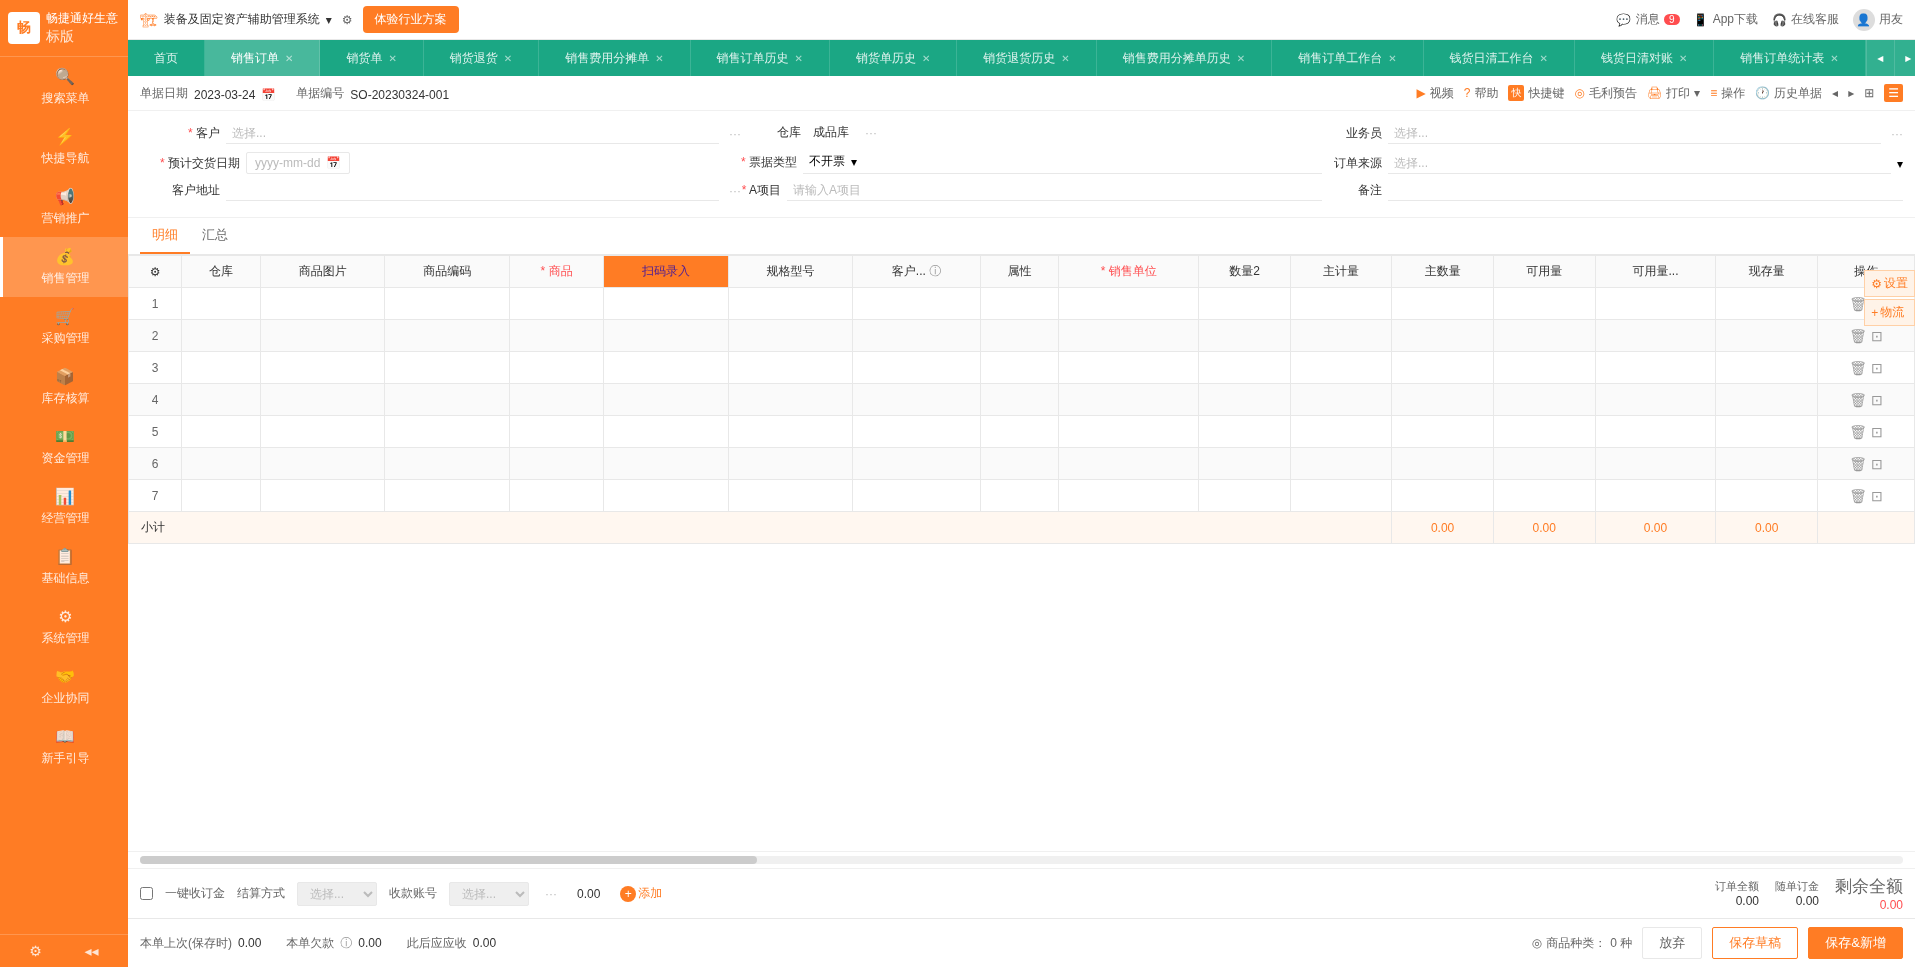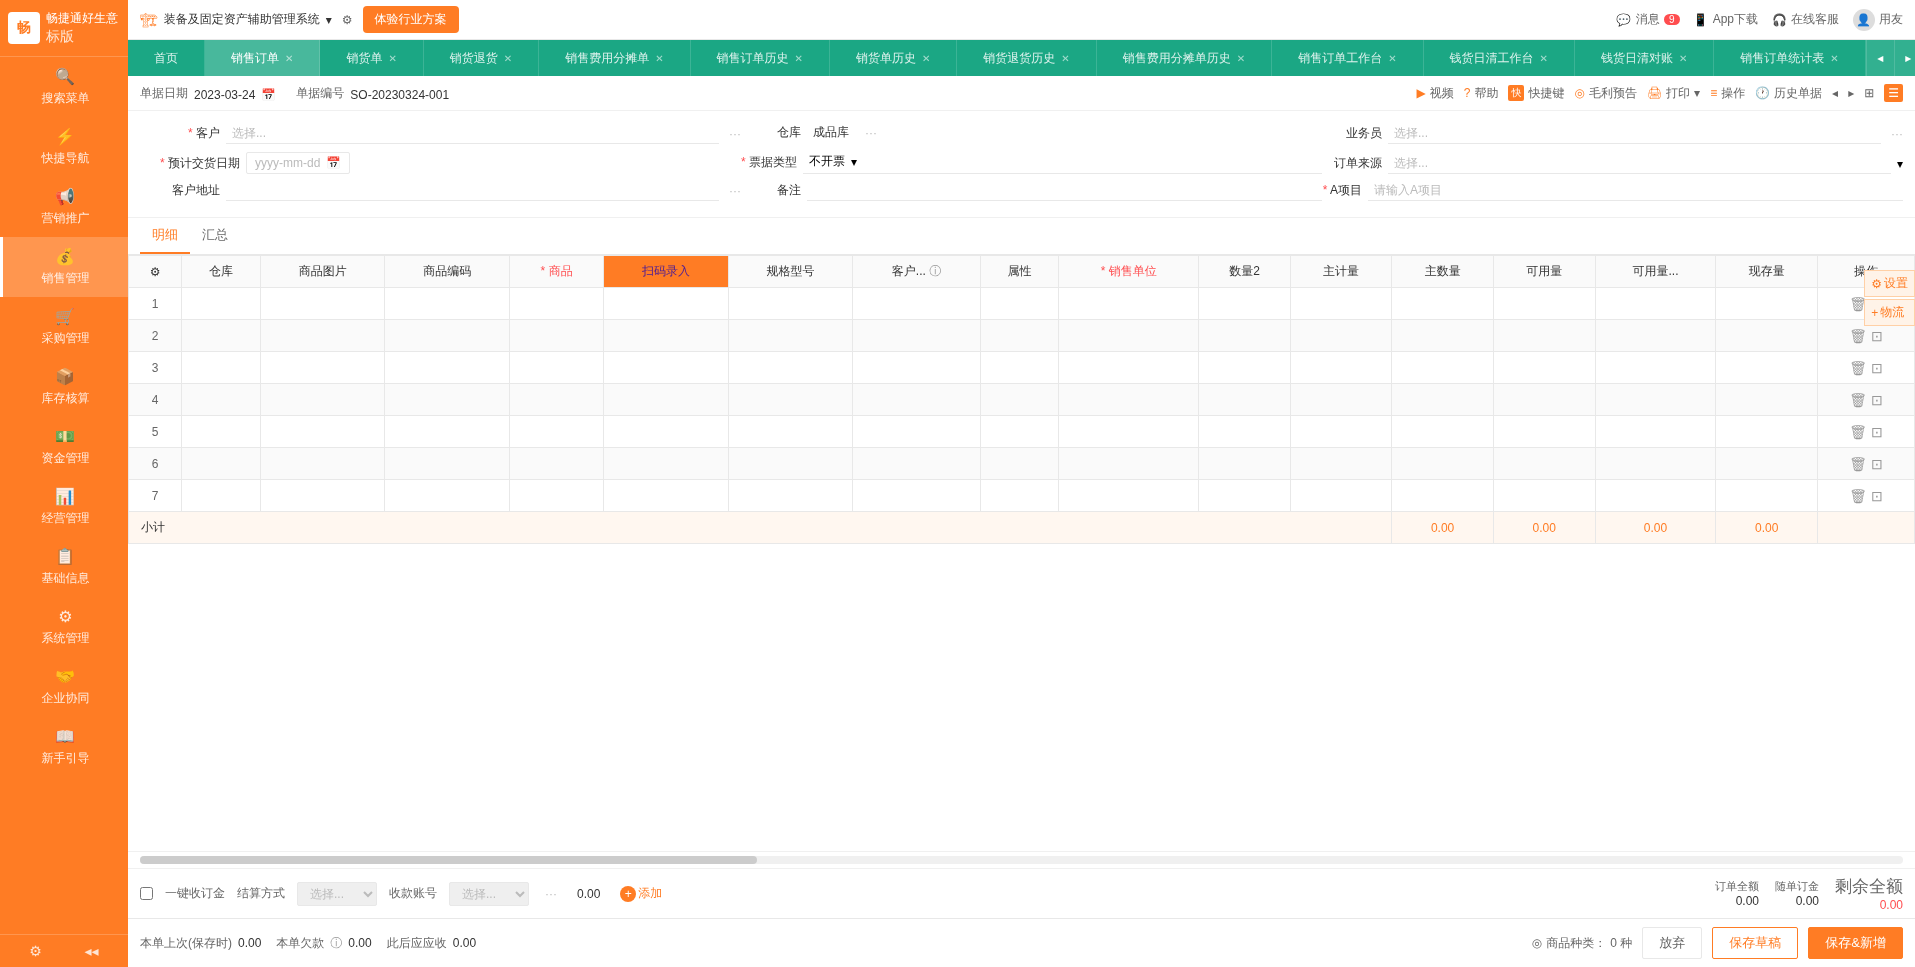--- a/index.html
+++ b/index.html
@@ -326,21 +326,21 @@
     .payment-amount { color: #333; padding: 3px 8px; }
     .payment-add-btn { color: #ff7c24; cursor: pointer; display: flex; align-items: center; gap: 2px; }
 
     
     .footer {
       display: flex;
       align-items: center;
       padding: 8px 12px;
       background: white;
       border-top: 1px solid #e8e8e8;
-      gap: 15px;
+      gap: 25px;
       flex-shrink: 0;
     }
     .footer-info { display: flex; align-items: center; gap: 6px; color: #666; font-size: 12px; }
     .footer-info .value { color: #333; }
     .footer-right { margin-left: auto; display: flex; align-items: center; gap: 10px; }
     .footer-count { display: flex; align-items: center; gap: 4px; color: #666; font-size: 12px; }
     .footer-btn {
       padding: 6px 16px;
       border-radius: 2px;
       cursor: pointer;
@@ -623,26 +623,26 @@
           </div>
         </div>
 
         <div class="form-row">
           <div class="form-field">
             <span class="form-label">客户地址</span>
             <input class="form-input" type="text" style="">
             <span class="form-input-ellipsis">···</span>
           </div>
           <div class="form-field">
+            <span class="form-label required" style="min-width:40px;">A项目</span>
+            <input class="form-input" type="text" placeholder="请输入A项目" style="">
+          </div>
+          <div class="form-field">
             <span class="form-label">备注</span>
             <input class="form-input" type="text" style="flex: 2 1 0%;">
-          </div>
-          <div class="form-field">
-            <span class="form-label required" style="min-width:40px;">A项目</span>
-            <input class="form-input" type="text" placeholder="请输入A项目" style="">
           </div>
         </div>
 
       </div>
 
       <div class="tabs-row">
         <div class="tab-item active">明细</div>
         <div class="tab-item">汇总</div>
       </div>
 

